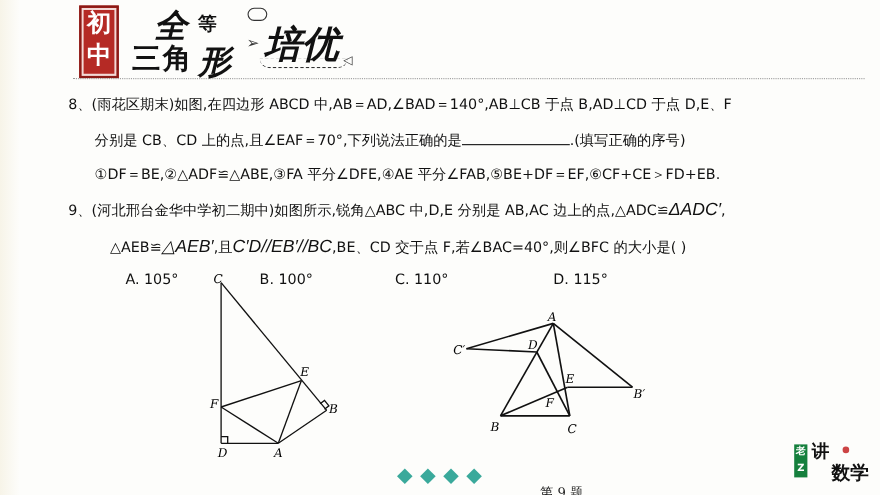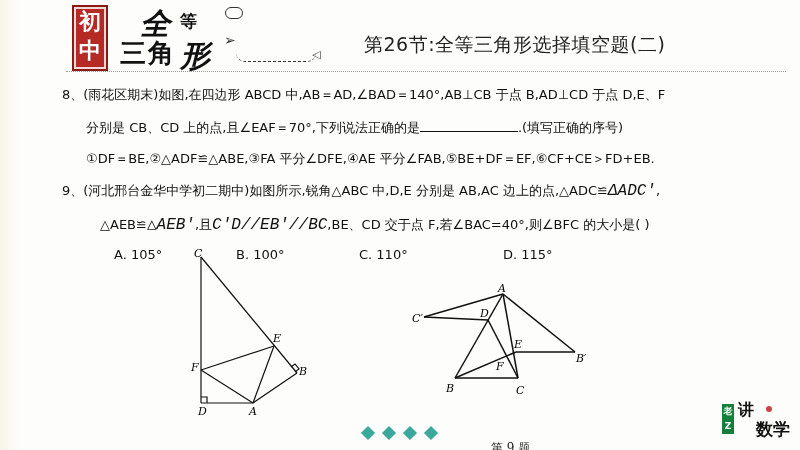--- a/index.html
+++ b/index.html
@@ -25,21 +25,21 @@
   .cloud { position:absolute; left:225px; top:7px; width:16px; height:10px; border:1.5px solid #333; border-radius:8px; }
   .plane { position:absolute; left:224px; top:32px; font-size:14px; color:#333; }
   .dashline { position:absolute; left:236px; top:53px; width:80px; height:8px; border-bottom:1.5px dashed #333; border-radius:0 0 40px 40px; }
   .plane2 { position:absolute; left:312px; top:48px; font-size:11px; color:#333; }
   .title {
     position:absolute; left:364px; top:32px; font-size:19px; color:#222;
     font-family:"DejaVu Sans", sans-serif; letter-spacing:0.5px;
   }
   .divider { position:absolute; left:66px; top:71px; width:720px; border-top:1px dotted #999; }
   .q { position:absolute; font-size:13px; color:#111; white-space:nowrap; font-family:"DejaVu Sans", sans-serif; }
-  .q em { font-family:Liberation Mono, monospace; font-style:italic; font-size:16px; }
+  .q em { font-family:Liberation Sans, sans-serif; font-style:italic; font-size:16px; }
   .blank { display:inline-block; width:98px; border-bottom:1px solid #111; height:11px; vertical-align:baseline; }
   .opt { position:absolute; top:247px; font-size:13px; }
   .fig { position:absolute; }
   .caption { position:absolute; font-size:12px; font-family:"DejaVu Serif", serif; color:#222;margin-top:32px; }
   .dots { position:absolute; left:363px; top:423px; }
   .dot { display:inline-block; width:10px; height:10px; background:#3aa99b; transform:rotate(45deg); margin-right:11px; }
   .logo { position:absolute; left:722px; top:400px; width:70px; height:40px; }
   .logo-seal { position:absolute; left:0; top:4px; width:12px; height:30px; background:#15803d; color:#fff; font-size:9px; line-height:15px; text-align:center; font-weight:bold; }
   .logo-t1 { position:absolute; left:16px; top:0px; font-size:16px; font-weight:bold; font-family:"DejaVu Serif", serif; }
   .logo-t2 { position:absolute; left:34px; top:18px; font-size:17px; font-weight:bold; font-family:"DejaVu Serif", serif; }
@@ -55,23 +55,23 @@
   <div class="badge">
     <div>初</div>
     <div>中</div>
   </div>
   <span class="brand b1">全</span>
   <span class="brand b2">等</span>
   <span class="brand b3">三角</span>
   <span class="brand b4">形</span>
   <div class="cloud"></div>
   <span class="plane">➢</span>
+  <span class="brand b5">培优</span>
   <div class="dashline"></div>
   <span class="plane2">◁</span>
-  <div class="title">第26节:全等三角形选择填空题(二)</div>
   <div class="divider"></div>
 </div>
 
 <div class="q" style="left:62px; top:86px;">8、(雨花区期末)如图,在四边形 ABCD 中,AB＝AD,∠BAD＝140°,AB⊥CB 于点 B,AD⊥CD 于点 D,E、F</div>
 <div class="q" style="left:86px; top:119px;">
   <span>分别是 CB、CD 上的点,且∠EAF＝70°,下列说法正确的是</span><span class="blank"></span><span>.(填写正确的序号)</span>
 </div>
 <div class="q" style="left:86px; top:150px;">①DF＝BE,②△ADF≌△ABE,③FA 平分∠DFE,④AE 平分∠FAB,⑤BE+DF＝EF,⑥CF+CE＞FD+EB.</div>
 
 <div class="q" style="left:62px; top:182px;">

